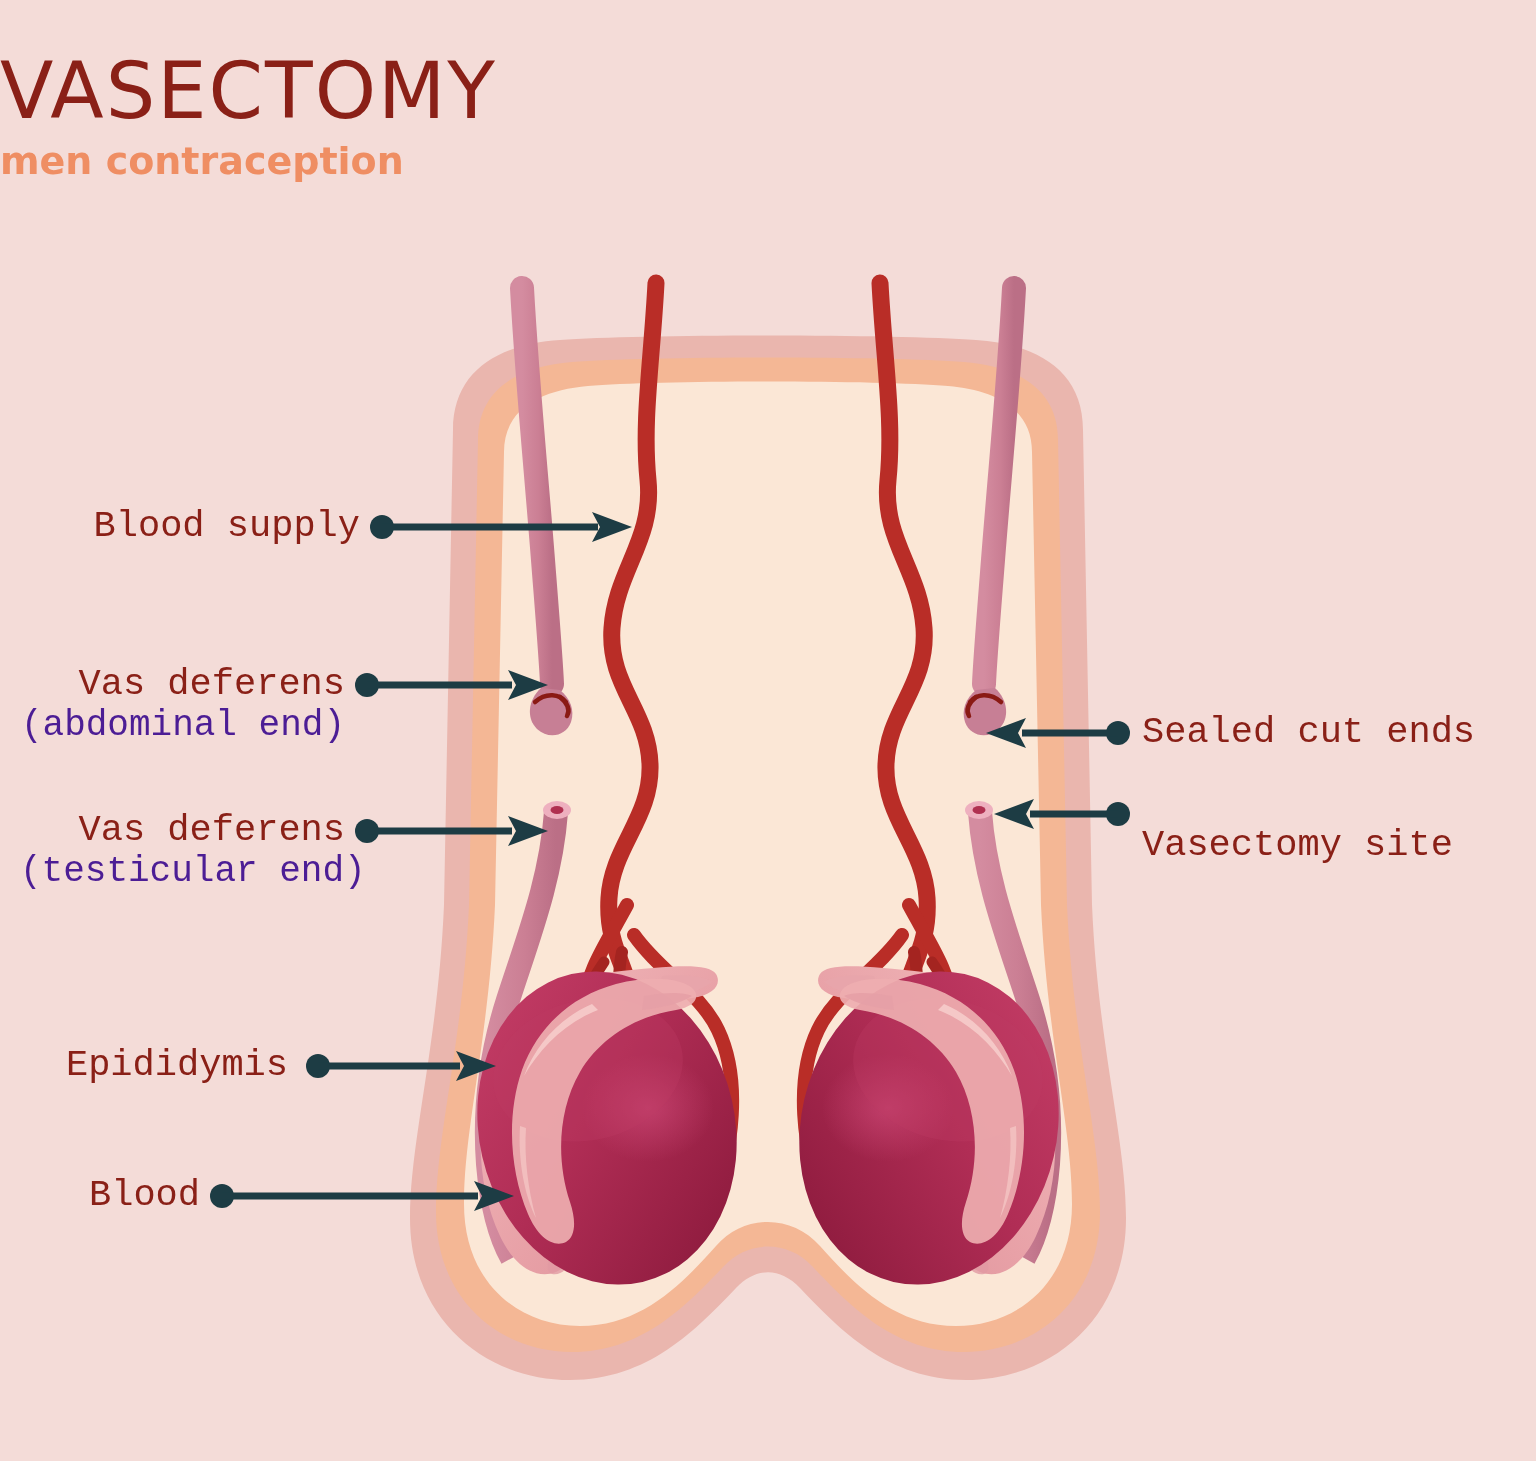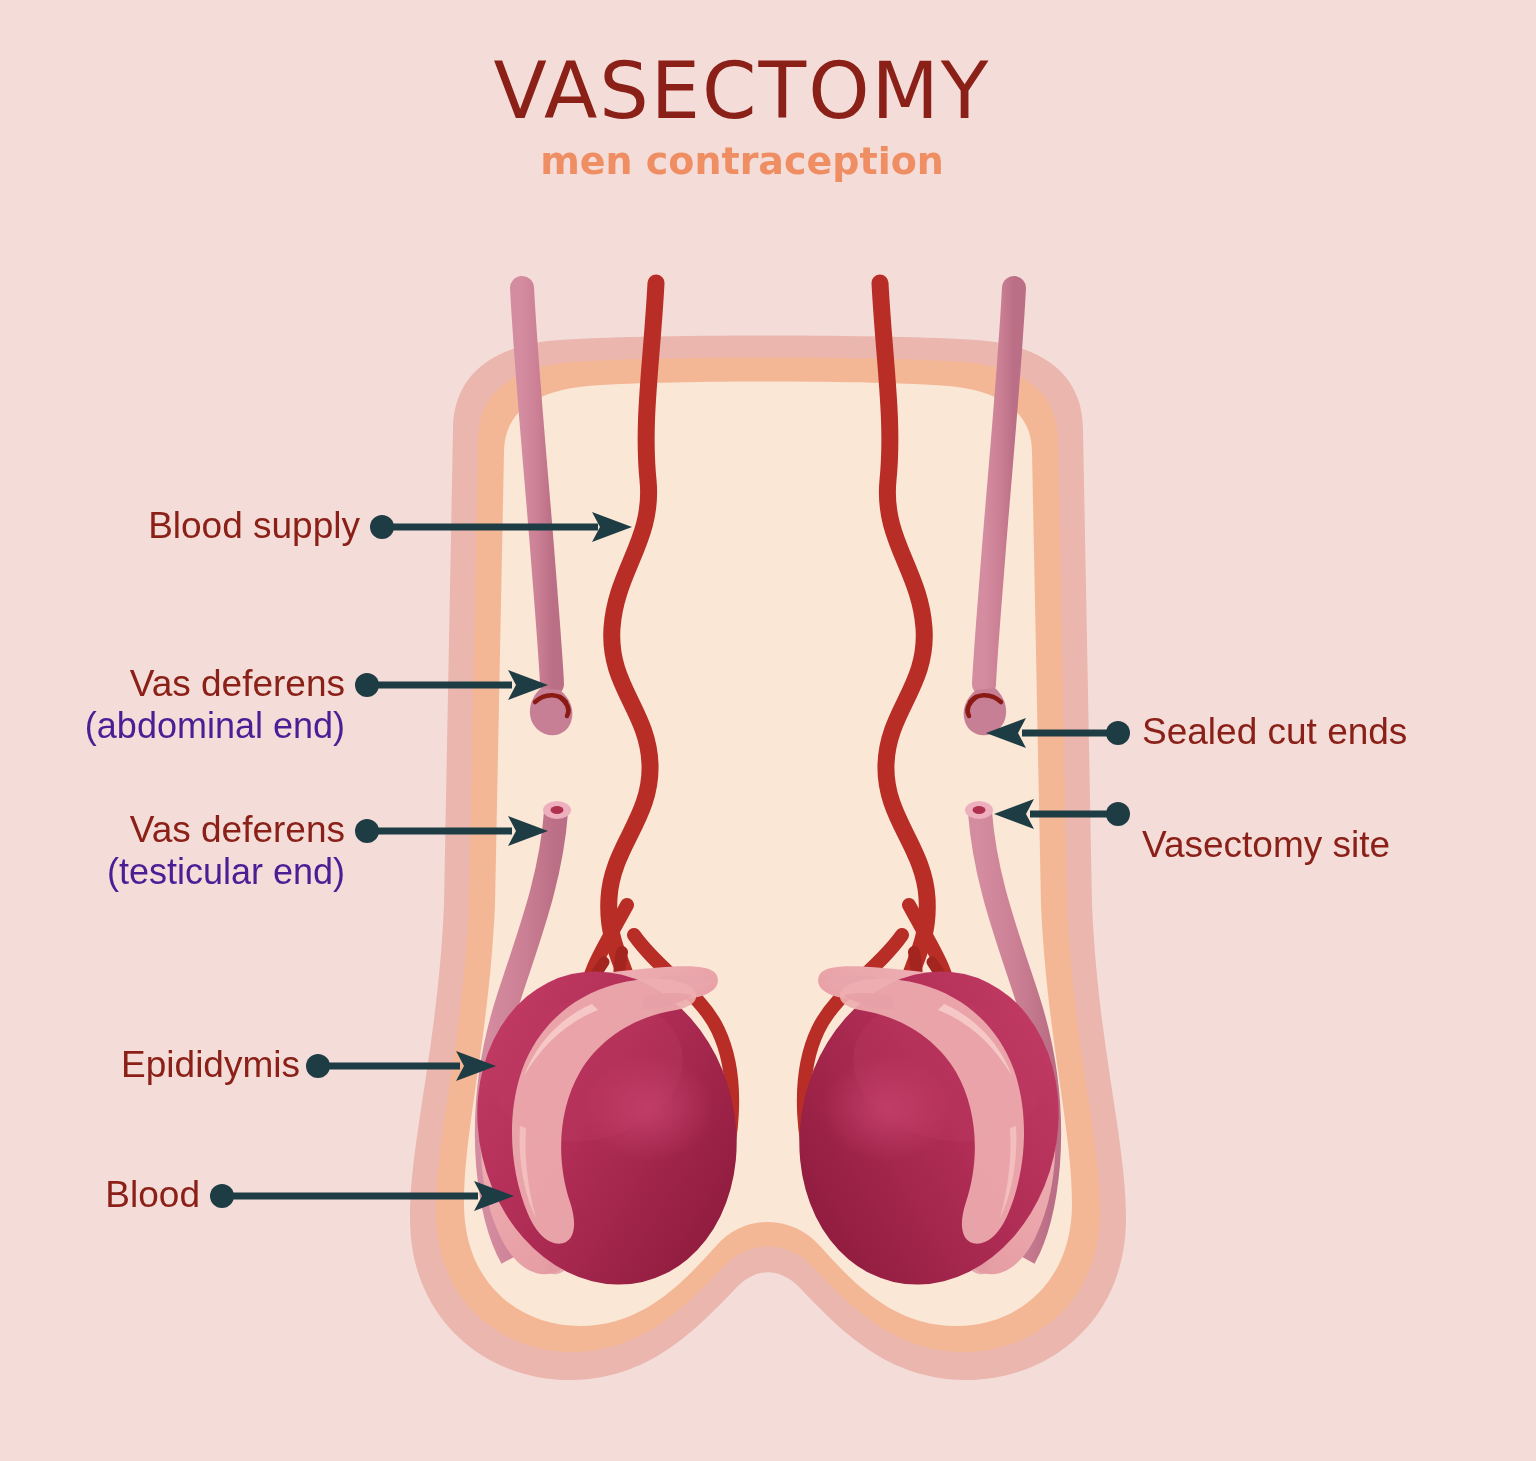--- a/index.html
+++ b/index.html
@@ -24,42 +24,41 @@
     left: 0;
     top: 0;
     width: 1536px;
     height: 1461px;
   }
   .title-block {
     position: absolute;
     left: 0;
     top: 52px;
     width: 1484px;
-    text-align: center;
     pointer-events: none;
   }
   .main-title {
     font-family: "DejaVu Sans", sans-serif;
     font-size: 78px;
     letter-spacing: 2px;
     color: #8a2017;
     font-weight: 400;
     line-height: 1.0;
   }
   .sub-title {
     font-family: "DejaVu Sans", sans-serif;
     font-size: 38px;
     color: #ef8e63;
     font-weight: 700;
     margin-top: 12px;
     line-height: 1.0;
   }
   .lbl {
     position: absolute;
-    font-family: Liberation Sans, sans-serif;
+    font-family: Liberation Mono, monospace;
     font-size: 37px;
     color: #8a2017;
     white-space: nowrap;
     line-height: 1.14;
   }
   .lbl .sub {
     display: block;
     color: #4c1d95;
     font-size: 36px;
   }
@@ -393,21 +392,21 @@
   <div class="lbl right-al" style="left:20px; top:663px; width:325px;">
     <span>Vas deferens</span>
     <span class="sub">(abdominal end)</span>
   </div>
 
   <div class="lbl right-al" style="left:20px; top:809px; width:325px;">
     <span>Vas deferens</span>
     <span class="sub">(testicular end)</span>
   </div>
 
-  <div class="lbl right-al" style="left:24px; top:1044px; width:276px;">
+  <div class="lbl right-al" style="left:12px; top:1044px; width:276px;">
     <span>Epididymis</span>
   </div>
 
   <div class="lbl right-al" style="left:20px; top:1174px; width:180px;">
     <span>Blood</span>
   </div>
 
   <div class="lbl" style="left:1142px; top:711px;text-align:center;">
     <span>Sealed cut ends</span>
   </div>

